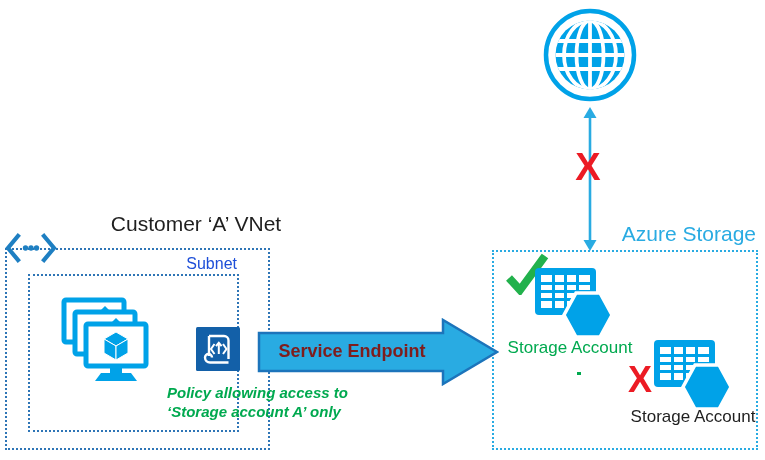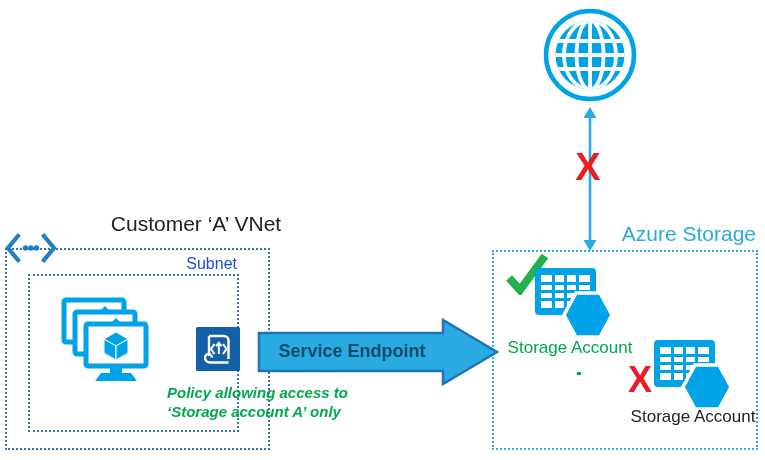--- a/index.html
+++ b/index.html
@@ -6,21 +6,21 @@
   #canvas{
     position:relative;width:765px;height:460px;background:#fff;overflow:hidden;
     font-family:"Liberation Sans",sans-serif;
   }
   .abs{position:absolute;}
   .box-vnet{border:2px dotted #2E75B6;}
   .box-storage{border:2px dotted #29ABE2;}
   .title-black{font-size:21px;color:#1f1f1f;text-align:center;white-space:nowrap;}
   .subnet-label{font-size:16px;color:#1d4ed8;text-align:right;white-space:nowrap;}
   .title-cyan{font-size:21px;color:#29ABE2;text-align:right;white-space:nowrap;font-weight:500;}
-  .se-label{font-size:18px;color:#0c4a6e;font-weight:600;text-align:center;white-space:nowrap;}
+  .se-label{font-size:18px;color:#7f1d1d;font-weight:600;text-align:center;white-space:nowrap;}
   .acct-green{font-size:17px;color:#00A94F;text-align:center;white-space:nowrap;}
   .acct-black{font-size:17px;color:#1f1f1f;text-align:center;white-space:nowrap;}
   .policy-note{font-size:15px;line-height:19px;color:#00A94F;font-weight:bold;font-style:italic;white-space:nowrap;}
   .red-x{color:#EC1B24;font-weight:bold;text-align:center;line-height:1;}
   .x-big{font-size:38px;}
   .x-small{font-size:36px;}
   .stray-dot{width:4px;height:3px;background:#00A94F;}
 </style>
 </head>
 <body>

